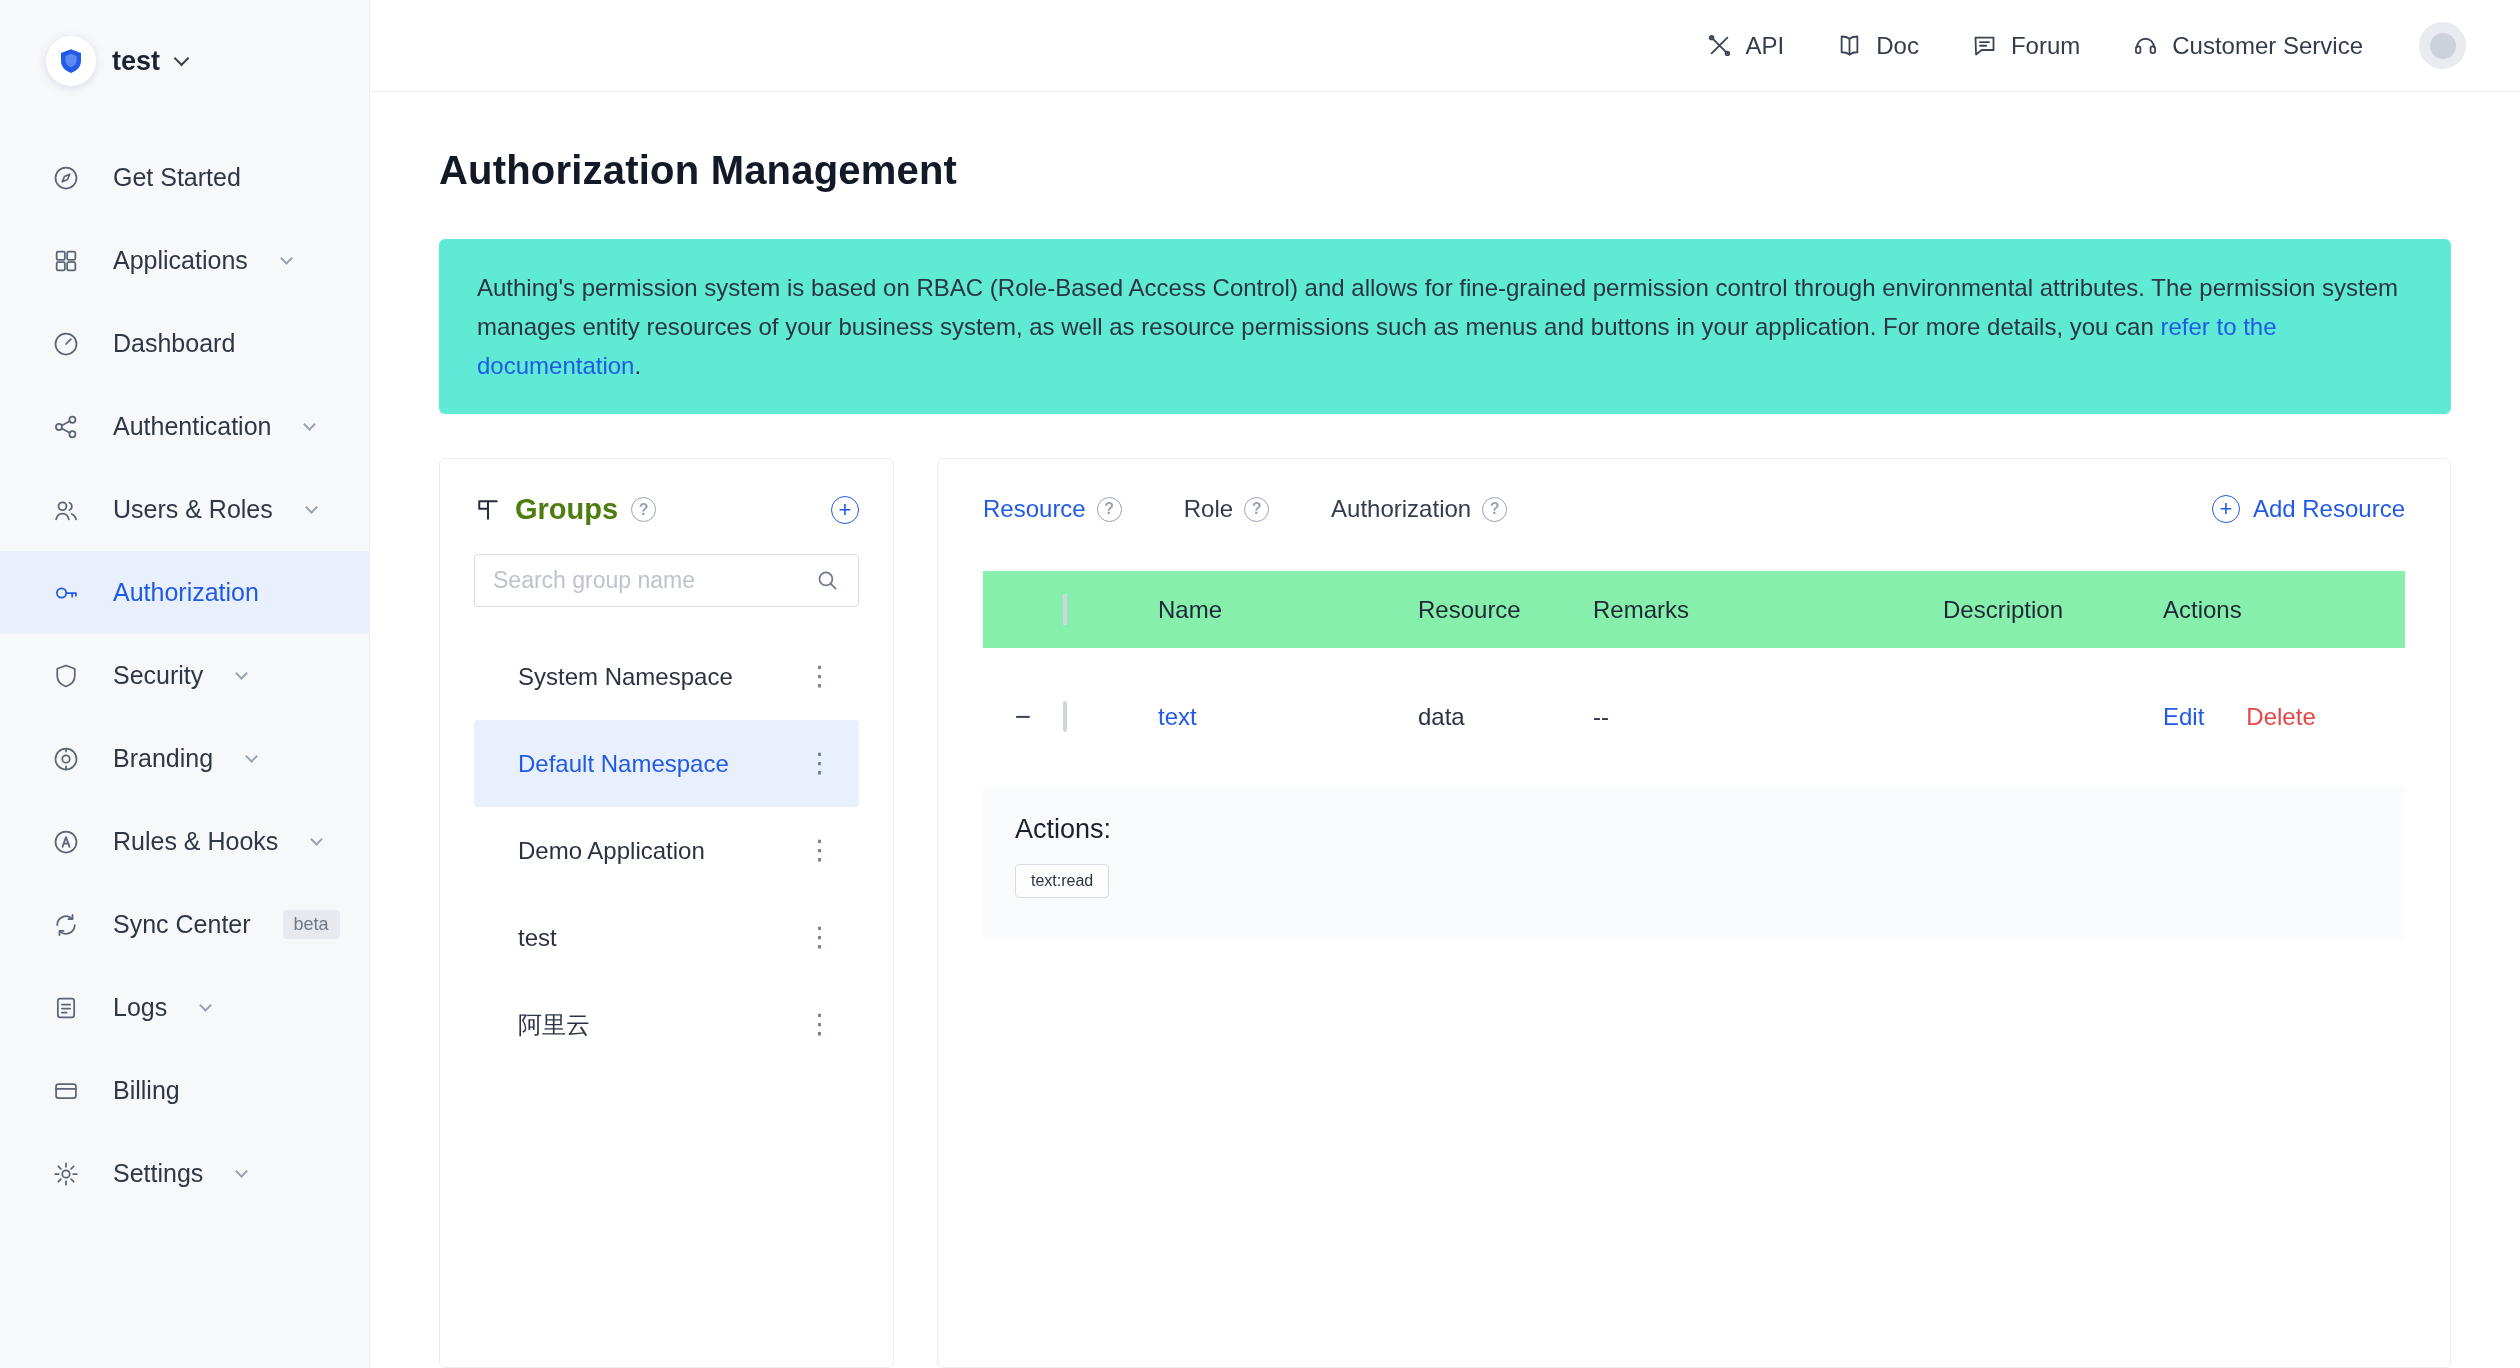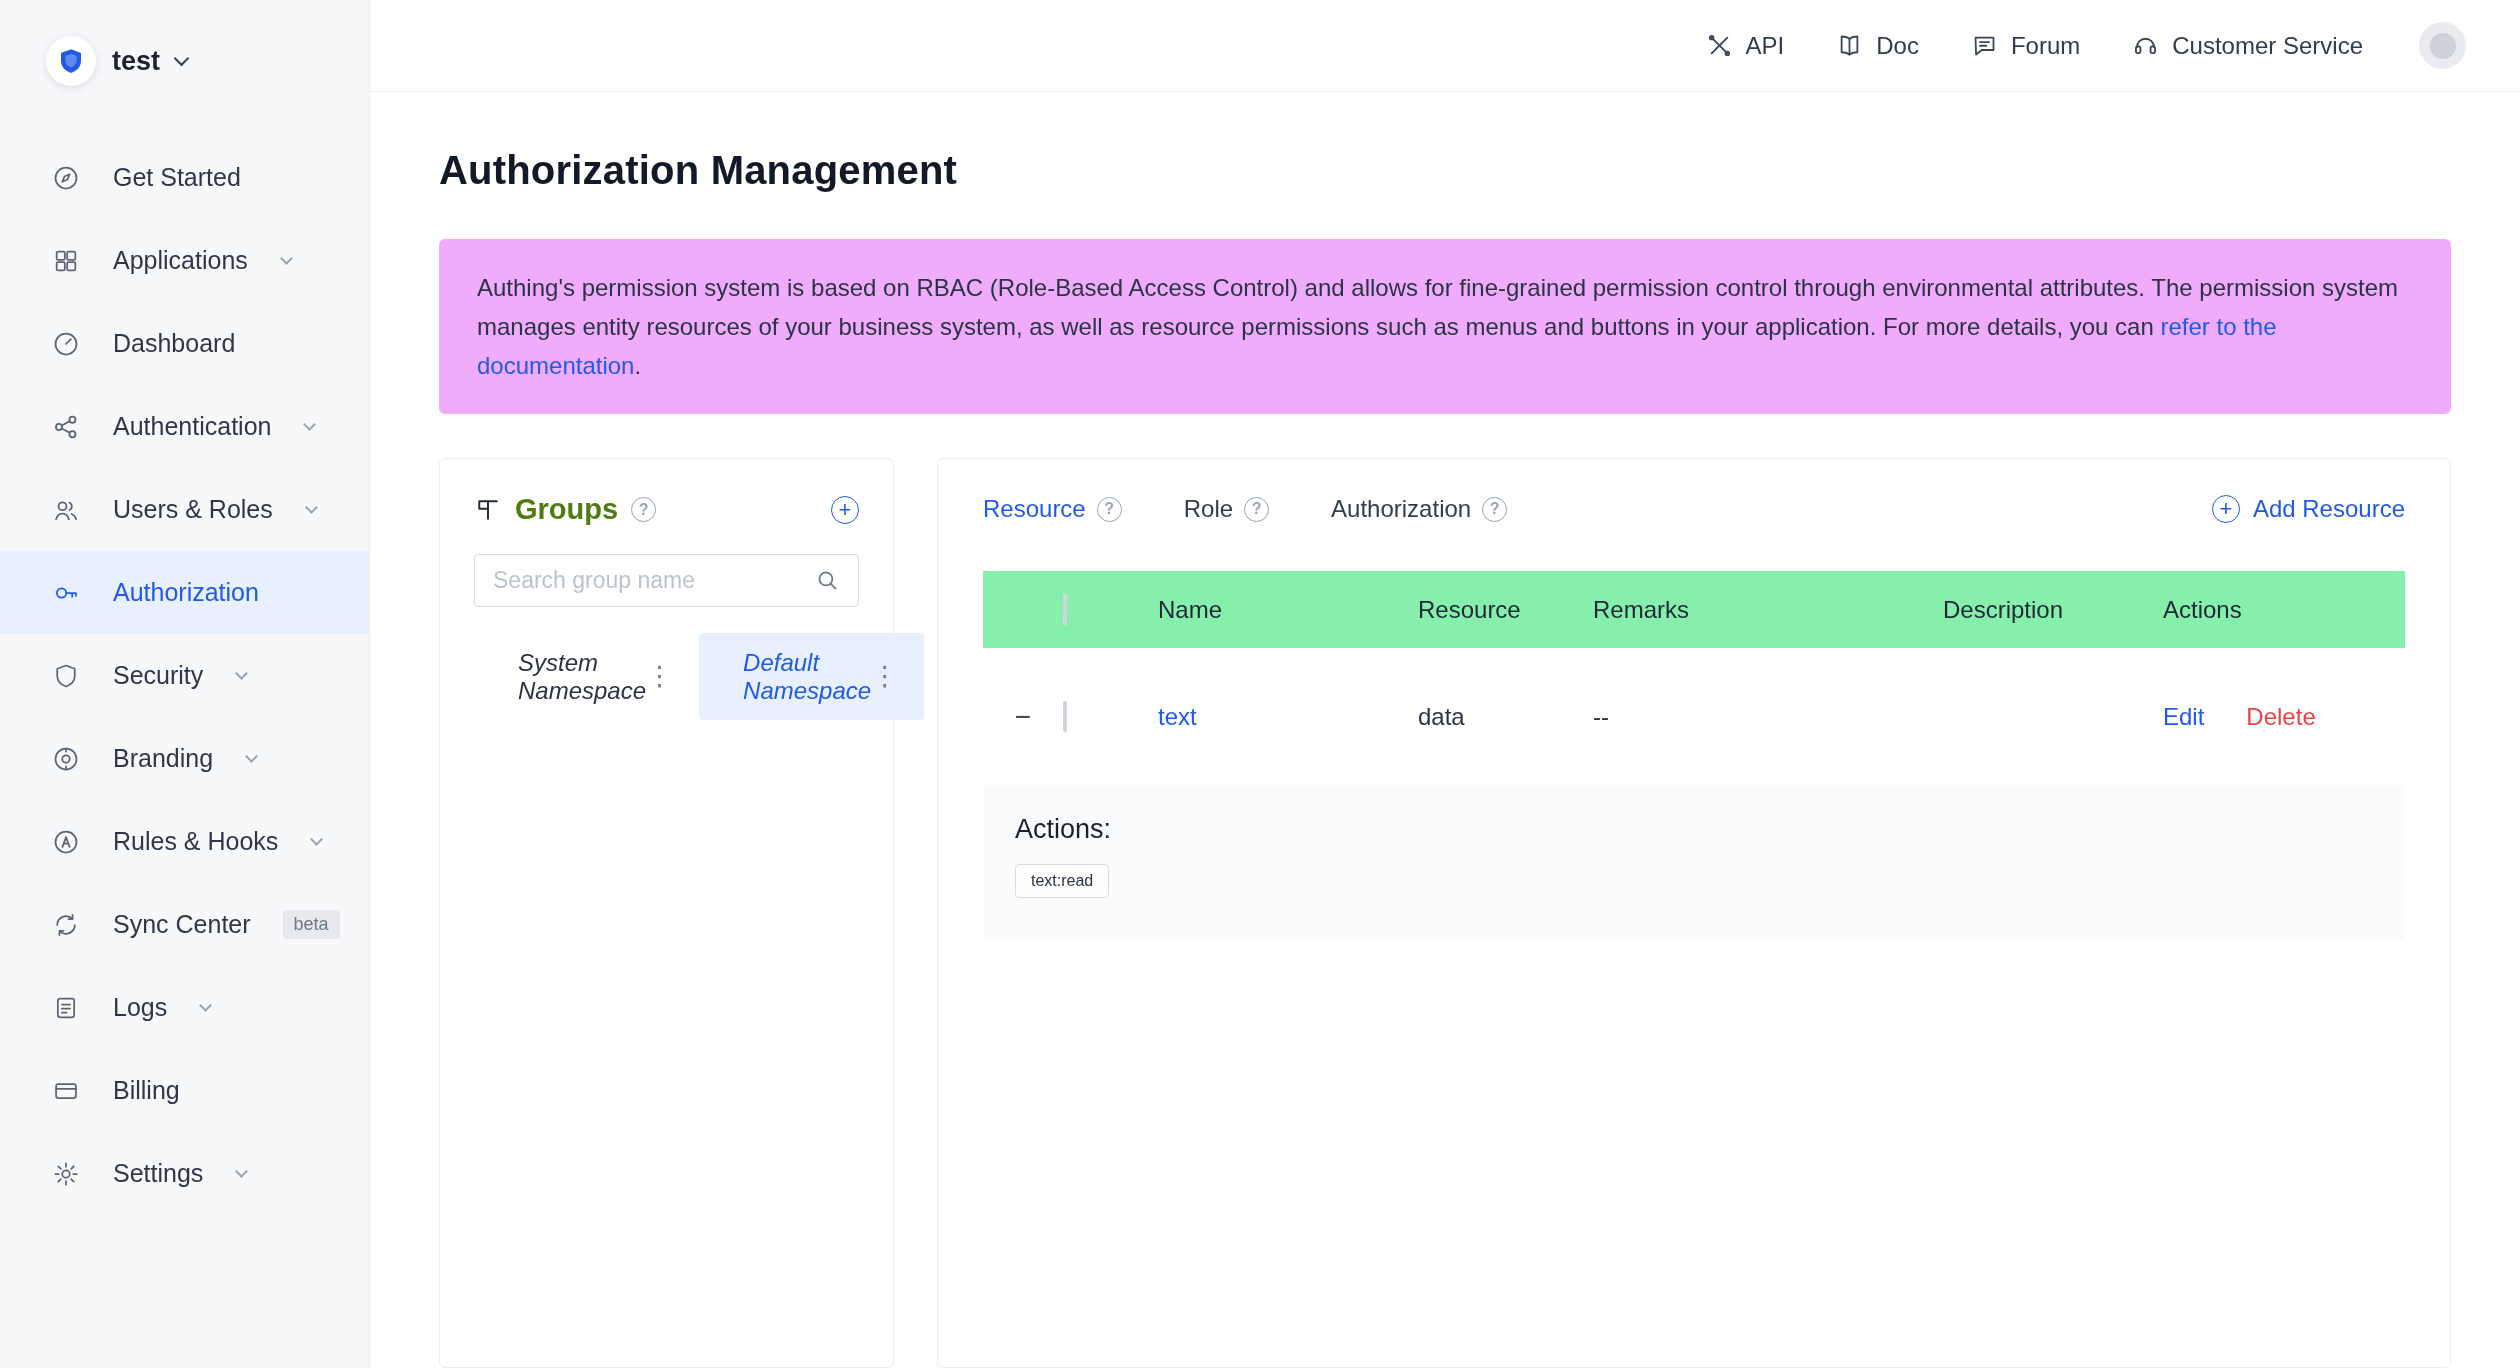--- a/index.html
+++ b/index.html
@@ -35,21 +35,21 @@
     display: flex; align-items: center; justify-content: flex-end; gap: 52px; padding-right: 54px; }
   .tb-item { display: flex; align-items: center; gap: 13px; font-size: 24px; color: #333c4e; cursor: pointer; }
   .tb-item svg { width: 27px; height: 27px; stroke: #3b4456; fill: none; stroke-width: 1.6; stroke-linecap: round; stroke-linejoin: round; }
   .avatar { width: 47px; height: 47px; border-radius: 50%; background: #e9ebf0; margin-left: 4px;
     display: flex; align-items: center; justify-content: center; cursor: pointer; }
   .avatar-inner { width: 26px; height: 26px; border-radius: 50%; background: #ccd1da; }
 
   
   .content { flex: 1; padding: 0 69px; display: flex; flex-direction: column; min-height: 0; }
   .page-title { margin-top: 56px; font-size: 40px; font-weight: 600; color: #131a27; letter-spacing: .2px; }
-  .banner { margin-top: 46px; background: #f0abfc; border-radius: 6px; padding: 29px 38px;
+  .banner { margin-top: 46px; background: #5eead4; border-radius: 6px; padding: 29px 38px;
     font-size: 24px; line-height: 39px; color: #2b3445; }
   .banner a { color: #215ae5; text-decoration: none; cursor: pointer; }
 
   .panels { margin-top: 44px; display: flex; gap: 43px; flex: 1; min-height: 0; }
   .panel { background: #fff; border: 1px solid #ebedf0; border-radius: 6px; }
 
   
   .groups { width: 455px; min-width: 455px; padding: 34px; }
   .g-head { display: flex; align-items: center; gap: 13px; }
   .g-head svg.gi { width: 28px; height: 28px; stroke: #242c3c; fill: none; stroke-width: 1.7; stroke-linecap: round; stroke-linejoin: round; }
@@ -58,21 +58,21 @@
     font-size: 16px; font-weight: 700; display: inline-flex; align-items: center; justify-content: center; cursor: pointer; flex:none; }
   .plus-circle { width: 28px; height: 28px; border: 1.7px solid #215ae5; border-radius: 50%; color: #215ae5;
     font-size: 22px; display: inline-flex; align-items: center; justify-content: center; line-height: 1; cursor: pointer; }
   .g-add { margin-left: auto; }
   .search { margin-top: 28px; height: 53px; border: 1px solid #d8dce2; border-radius: 4px;
     display: flex; align-items: center; padding: 0 18px; background: #fff; }
   .search input { border: 0; outline: 0; flex: 1; font-size: 23px; color: #333; background: transparent;
     font-family: "Liberation Sans", "DejaVu Sans", sans-serif; }
   .search input::placeholder { color: #bcc3cd; }
   .search svg { width: 25px; height: 25px; stroke: #707a88; fill: none; stroke-width: 1.7; stroke-linecap: round; }
-  .g-list { margin-top: 26px; display: flex; flex-direction: row; font-style: italic; }
+  .g-list { margin-top: 26px; display: flex; flex-direction: column; }
   .g-item { height: 87px; display: flex; align-items: center; padding: 0 26px 0 44px;
     font-size: 24px; color: #2b3343; border-radius: 4px; cursor: pointer; }
   .g-item.selected { background: #e8effd; color: #215ae5; }
   .dots { margin-left: auto; color: #737e8e; font-size: 27px; line-height: 1; cursor: pointer; }
 
   
   .resource { flex: 1; padding: 36px 45px; min-width: 0; }
   .r-head { display: flex; align-items: center; }
   .tabs { display: flex; gap: 62px; }
   .tab { display: flex; align-items: center; gap: 11px; font-size: 24px; color: #333c4c; cursor: pointer; }

